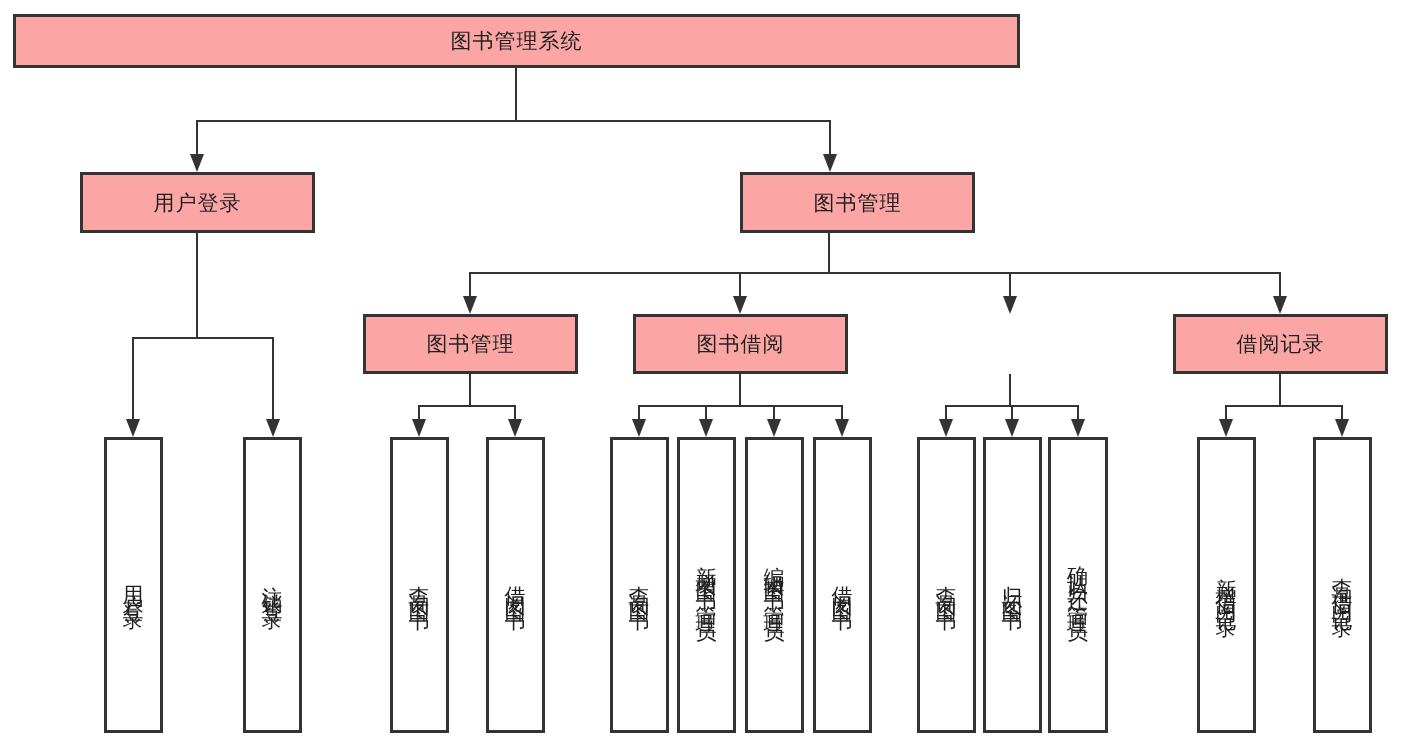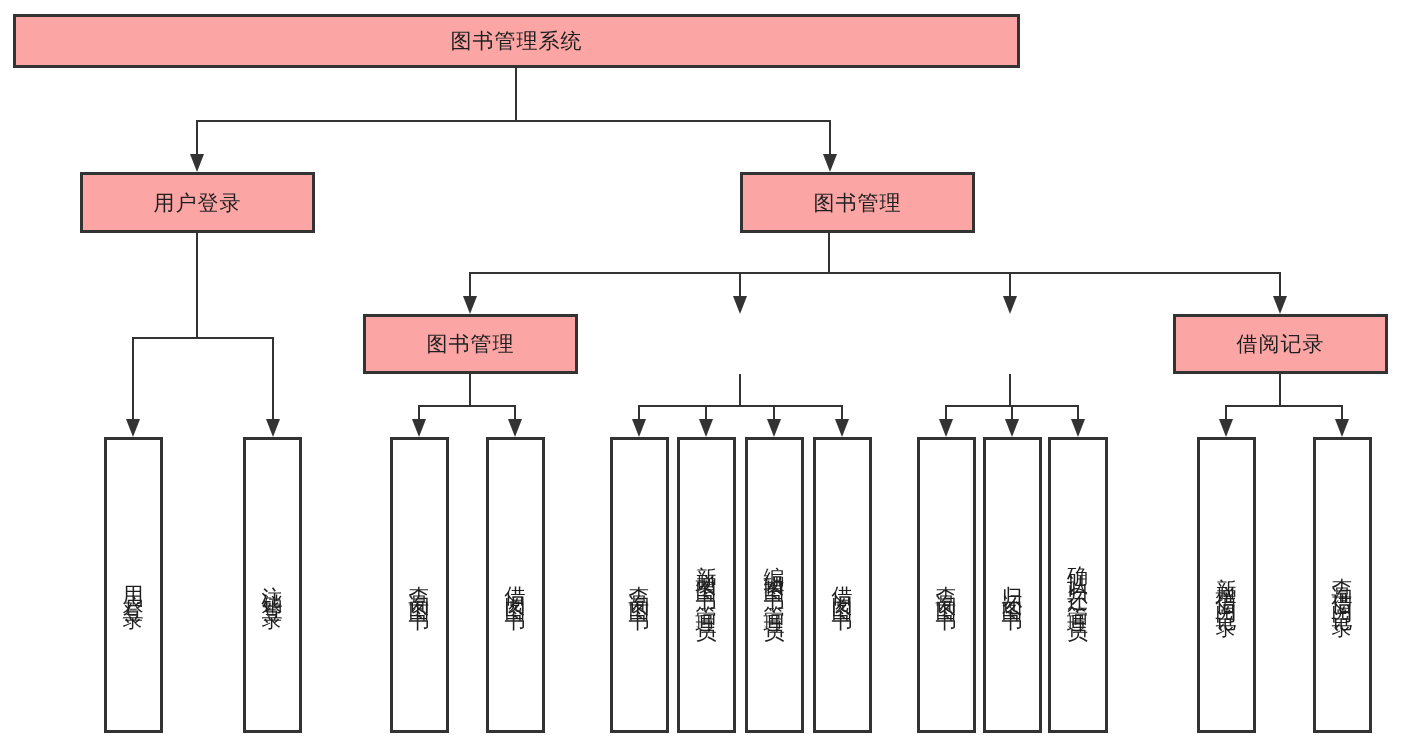--- a/index.html
+++ b/index.html
@@ -105,20 +105,23 @@
   <div class="lv" style="left:739px;top:272px;height:26px;"></div>
   <div class="ah" style="left:733px;top:296px;"></div>
   <div class="lv" style="left:1009px;top:272px;height:26px;"></div>
   <div class="ah" style="left:1003px;top:296px;"></div>
   <div class="lv" style="left:1279px;top:272px;height:26px;"></div>
   <div class="ah" style="left:1273px;top:296px;"></div>
 
   <div class="box" style="left:363px;top:314px;width:215px;height:60px;">
     <span>图书管理</span>
   </div>
+  <div class="box" style="left:633px;top:314px;width:215px;height:60px;">
+    <span>图书借阅</span>
+  </div>
   <div class="box" style="left:1173px;top:314px;width:215px;height:60px;">
     <span>借阅记录</span>
   </div>
 
   <div class="lv" style="left:469px;top:374px;height:33px;"></div>
   <div class="lh" style="left:418px;top:405px;width:98px;"></div>
   <div class="lv" style="left:418px;top:405px;height:16px;"></div>
   <div class="ah" style="left:412px;top:419px;"></div>
   <div class="lv" style="left:514px;top:405px;height:16px;"></div>
   <div class="ah" style="left:508px;top:419px;"></div>

